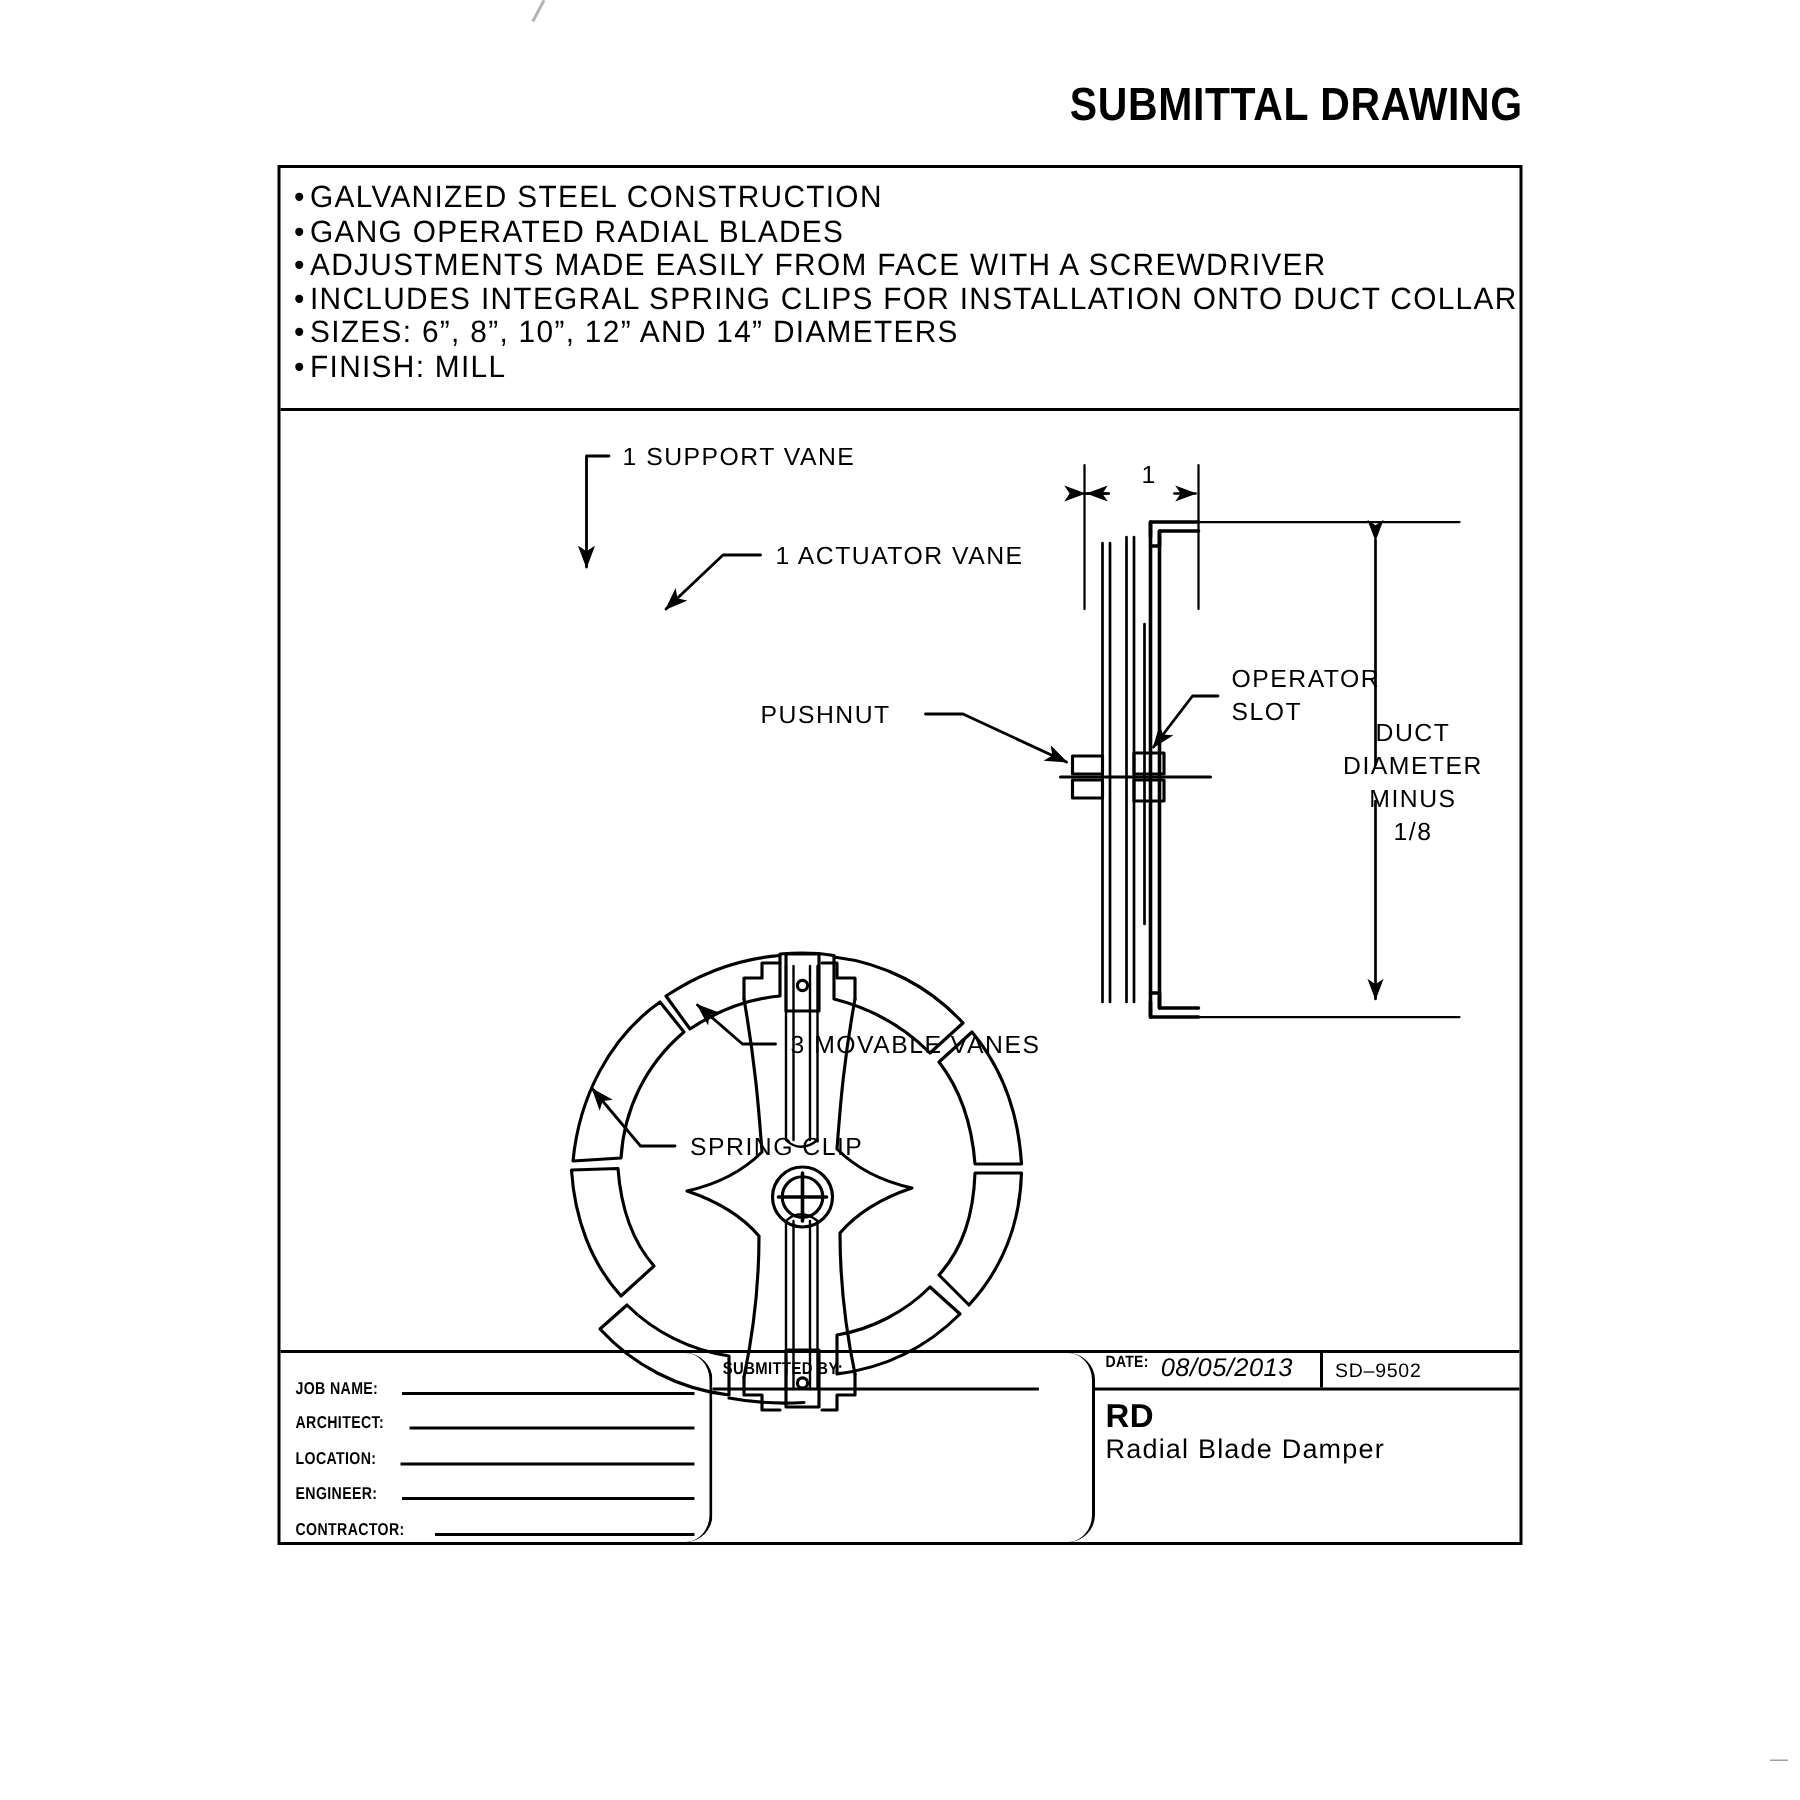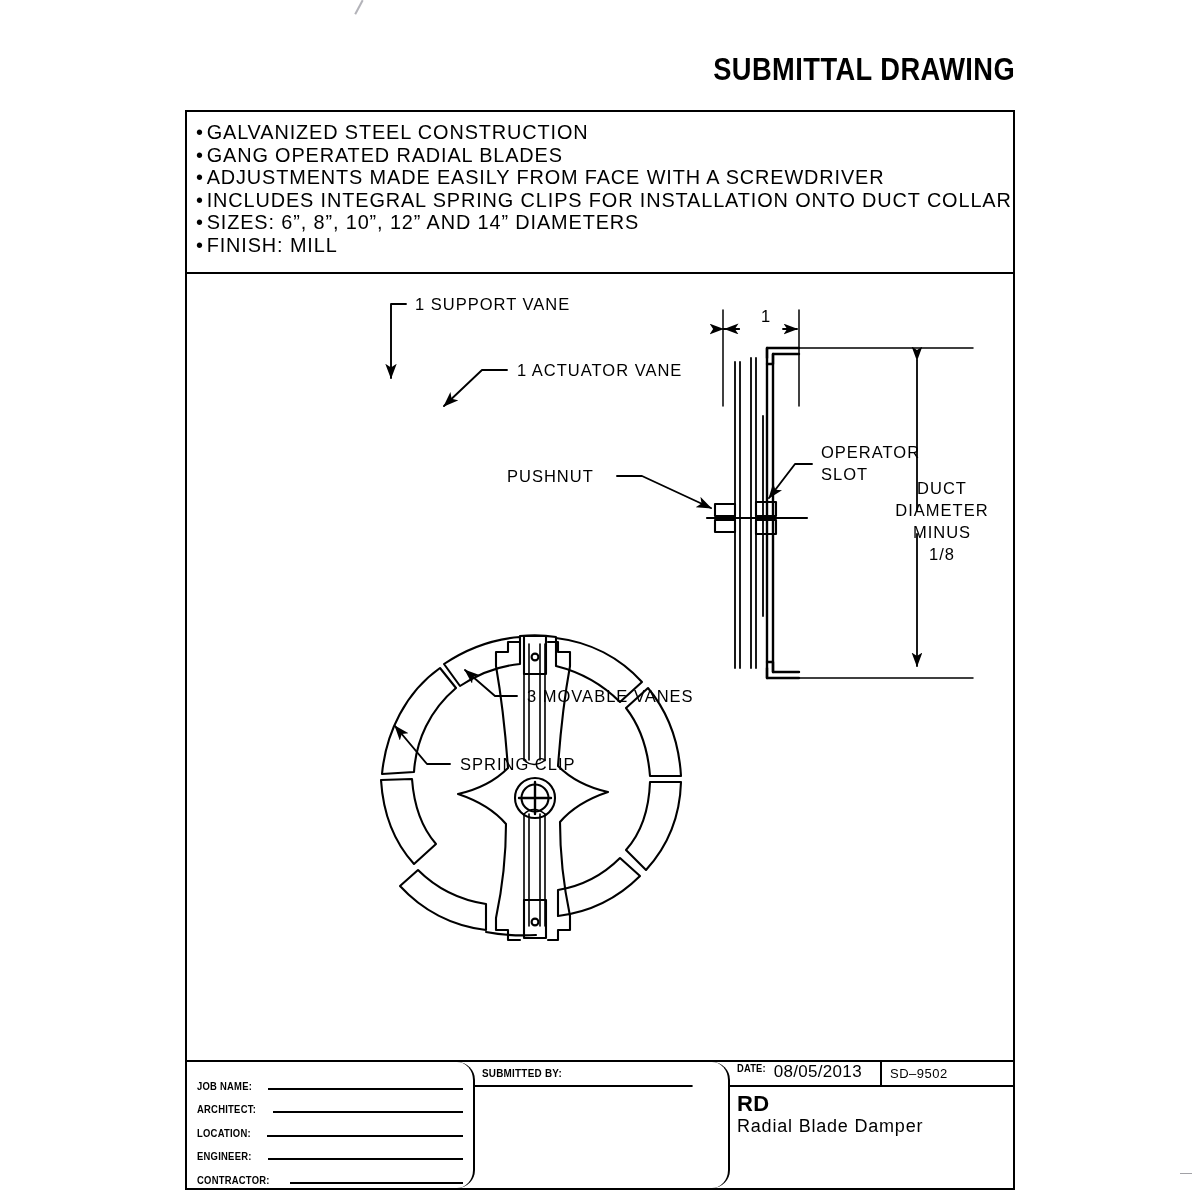--- a/index.html
+++ b/index.html
@@ -29,21 +29,21 @@
     transform-origin: right center;
     white-space: nowrap;
   }
 
   
   #drawing-frame {
     position: absolute;
     left: 185px;
     top: 110px;
     width: 830px;
-    height: 1080px;
+    height: 920px;
     border: 2.5px solid #000;
     box-sizing: border-box;
   }
 
   
   #spec-box {
     position: absolute;
     left: 0;
     top: 0;
     width: 100%;
@@ -157,20 +157,21 @@
     font-size: 11px;
     letter-spacing: 0.2px;
     transform: scaleX(0.85);
     transform-origin: left center;
     margin-right: 3px;
   }
   #tb-date-value {
     font-family: "Liberation Sans", sans-serif;
     font-size: 17px;
     letter-spacing: 0.3px;
+    font-style: italic;
   }
   #tb-dwg-number {
     flex: 1;
     display: flex;
     align-items: center;
     padding-left: 8px;
     font-family: "Liberation Sans", sans-serif;
     font-size: 13px;
     letter-spacing: 0.5px;
   }

